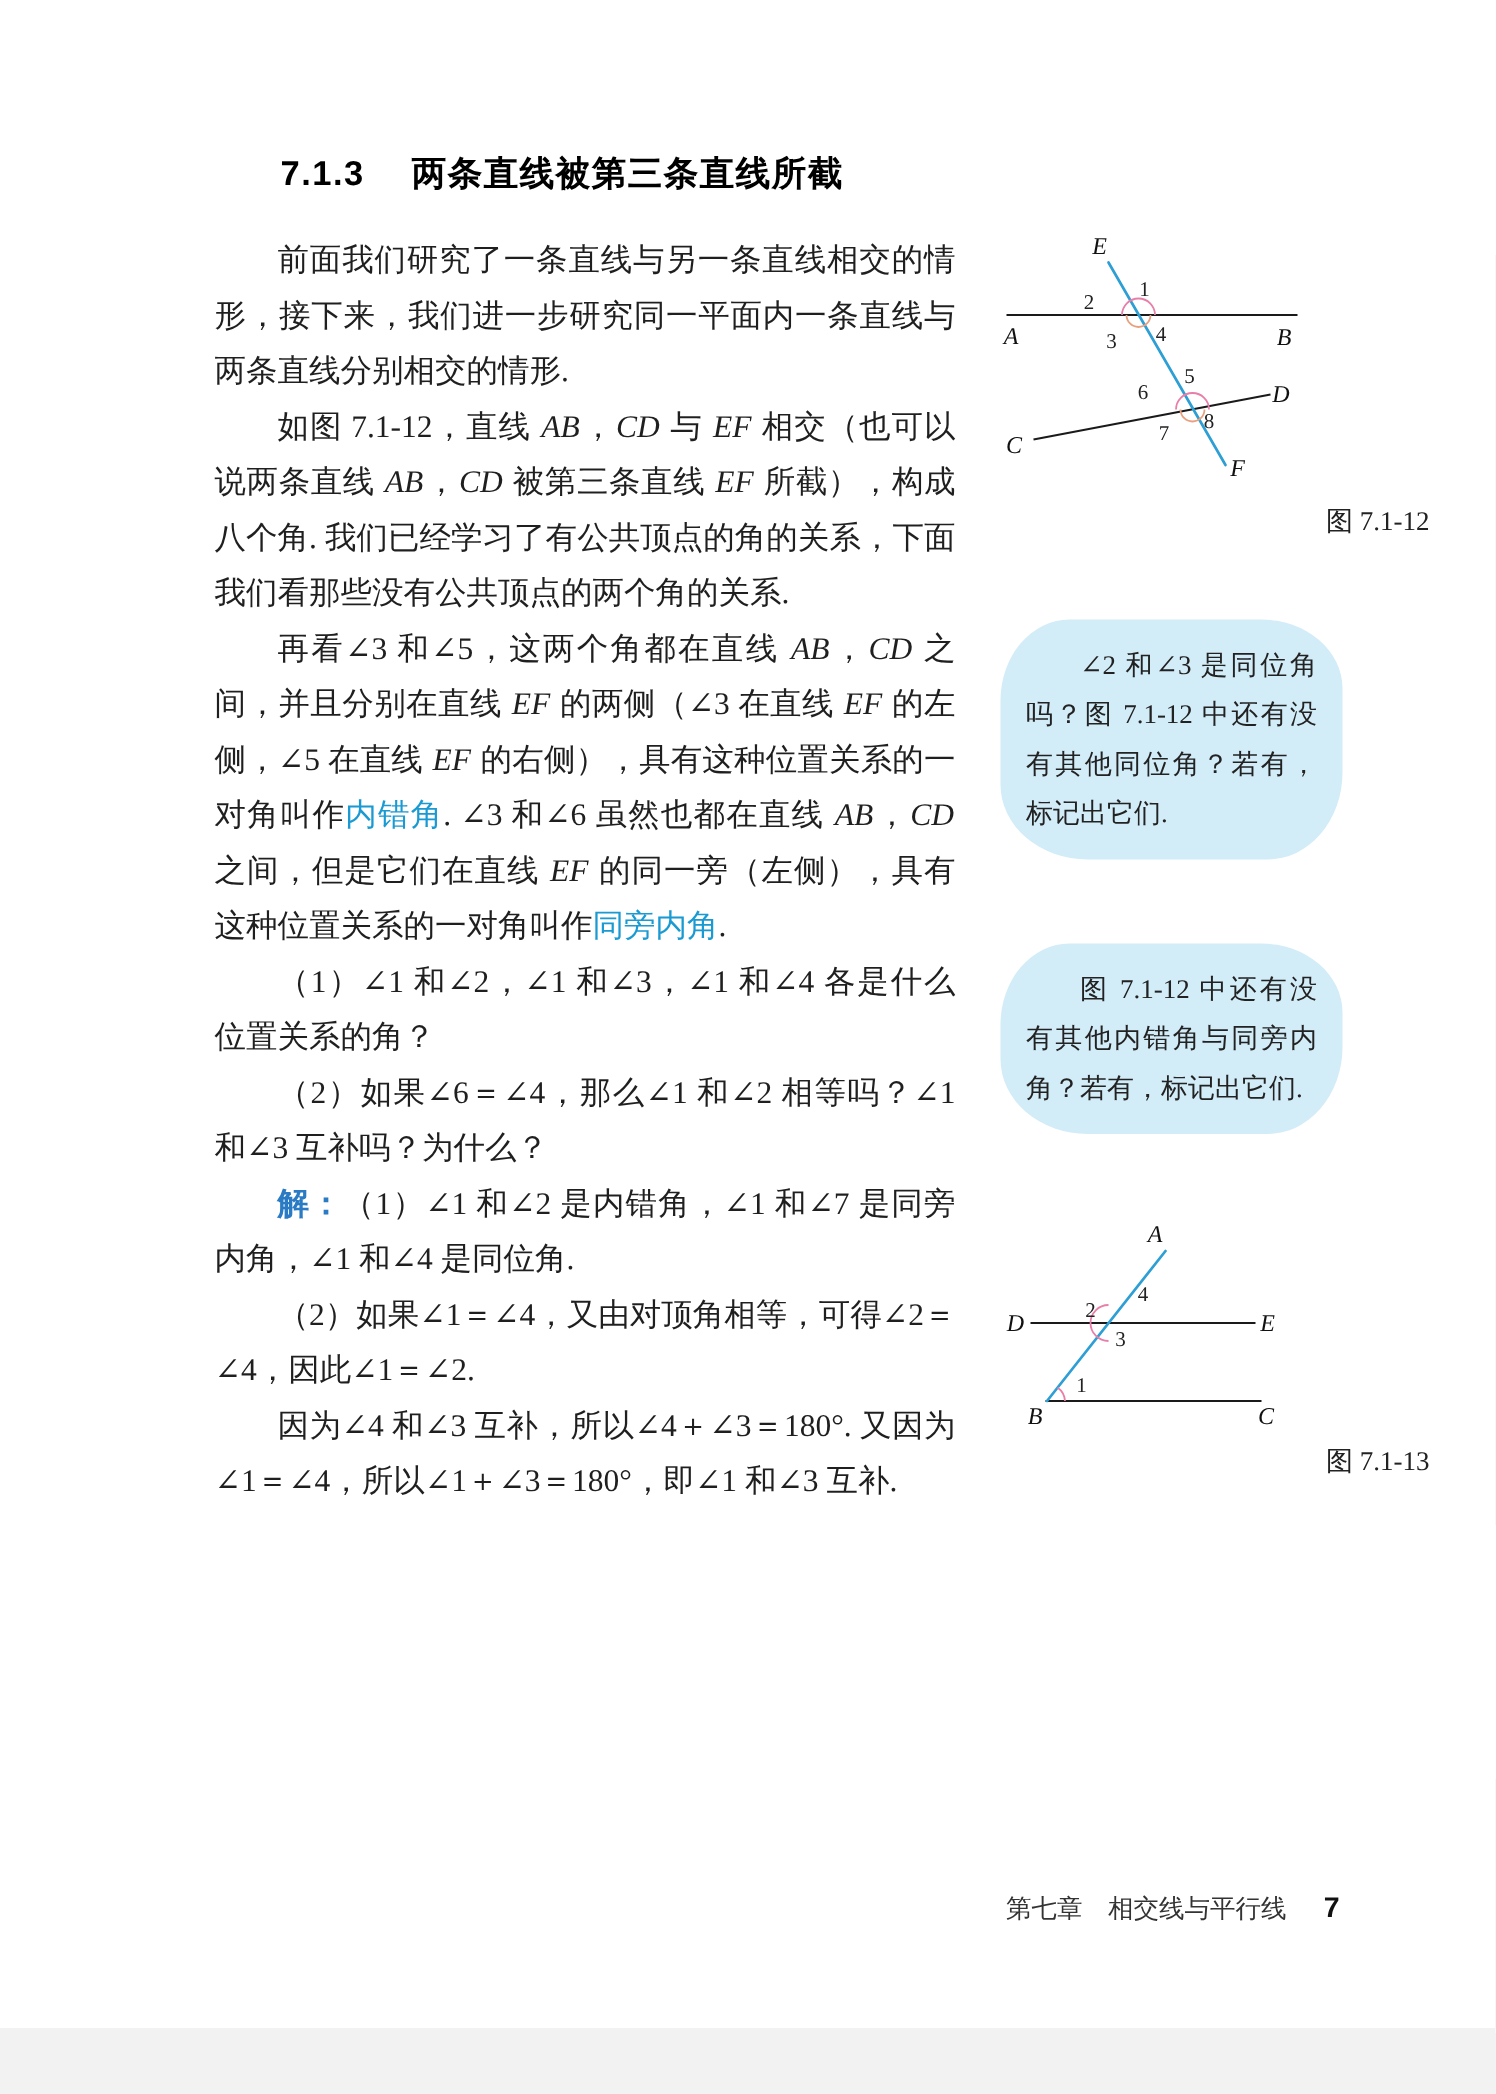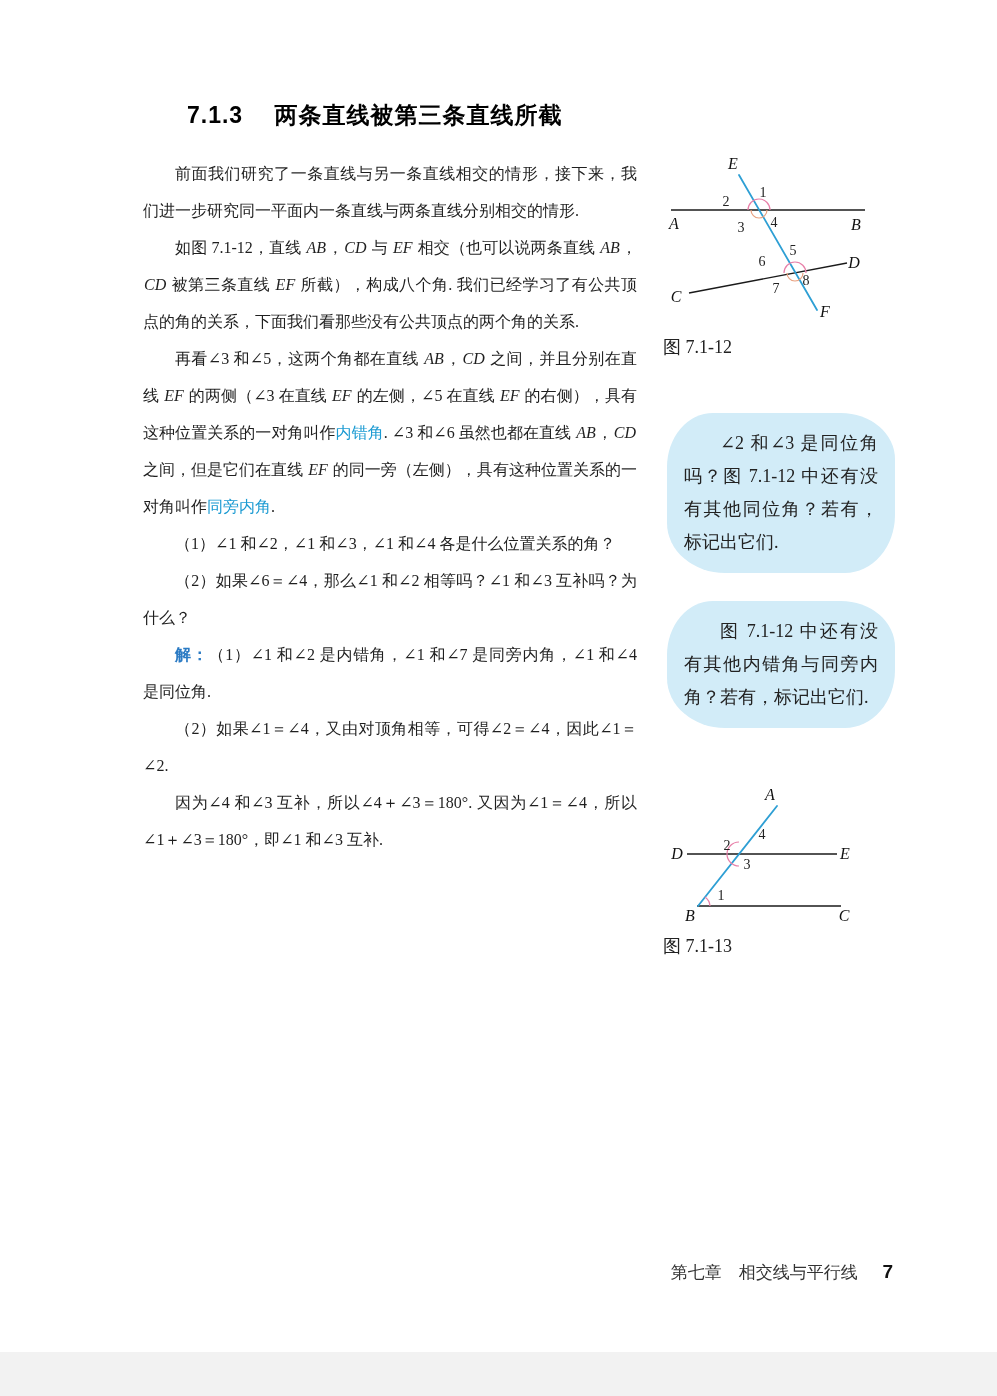--- a/index.html
+++ b/index.html
@@ -5,27 +5,27 @@
   *{box-sizing:border-box;margin:0;padding:0}
   html,body{background:#f2f2f2}
   .page{position:relative;width:997px;height:1352px;margin:0 auto;background:#fff;
         font-family:"Liberation Serif","DejaVu Serif",serif;color:#1f1f1f;overflow:hidden}
   .content{position:absolute;left:143px;top:100px;width:812px}
   .title{font-family:"Liberation Sans","DejaVu Sans",sans-serif;font-size:23px;font-weight:bold;
          color:#000;margin:0 0 24px 44px;letter-spacing:1px}
   .title-num{margin-right:24px}
   .rail{float:right;width:318px}
   .fig{display:block;margin-left:26px}
-  .figcap{width:290px;margin:8px 0 0 26px;text-align:left;font-size:18px;color:#222}
+  .figcap{width:290px;margin:8px 0 0 26px;text-align:right;font-size:18px;color:#222}
   .callout{width:228px;margin:54px 0 0 30px;background:var(--callout-bg,#d2ecf8);
            border-radius:46px 54px 50px 58px/54px 46px 58px 50px;padding:14px 17px}
-  .c2{margin-top:28px}
+  .c2{margin-top:56px}
   .callout-text{font-size:18px;line-height:33px;text-align:justify;text-indent:2em;color:#222}
   .f2{margin-top:58px}
-  #paras p.para{font-size:16px;line-height:37px;text-align:justify;text-indent:2em;color:#1f1f1f}
+  #paras p.para{font-size:21px;line-height:37px;text-align:justify;text-indent:2em;color:#1f1f1f}
   .run-term{color:var(--term,#1a9ad2)}
   .run-label{color:var(--label,#2b7bc4);font-weight:bold}
   .mvar{padding:0 1px}
   .footer{position:absolute;right:104px;bottom:68px;font-size:17px;color:#333;
           font-family:"Liberation Sans","DejaVu Sans",sans-serif}
   .pnum{font-weight:bold;margin-left:20px;font-size:19px;color:#111}
   .kline{stroke:var(--line,#1a1a1a);stroke-width:1.4}
   .tline{stroke:var(--transversal,#2e9fd4);stroke-width:1.8;stroke-linecap:round}
   .arcA{stroke:var(--arc-a,#e87fa8);fill:none;stroke-width:1.2}
   .arcB{stroke:var(--arc-b,#e8a07f);fill:none;stroke-width:1.2}

